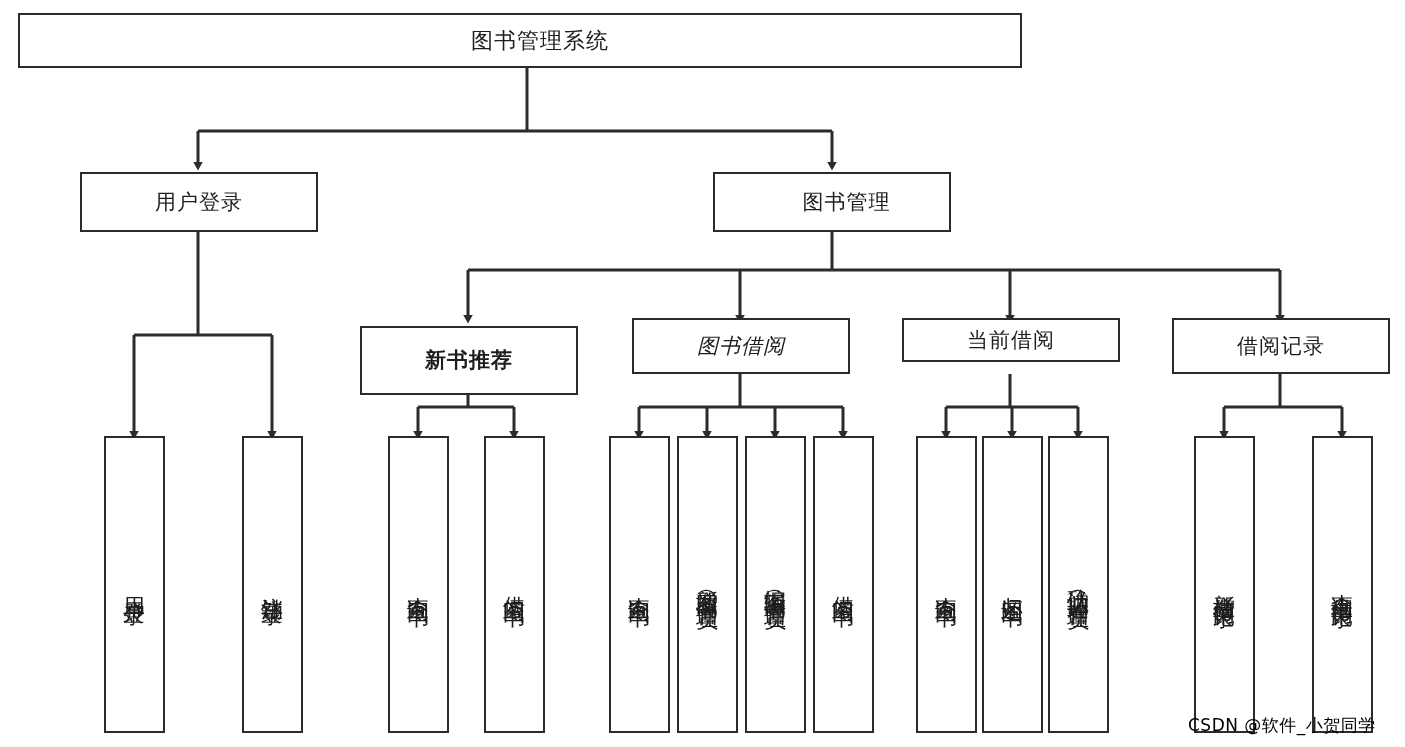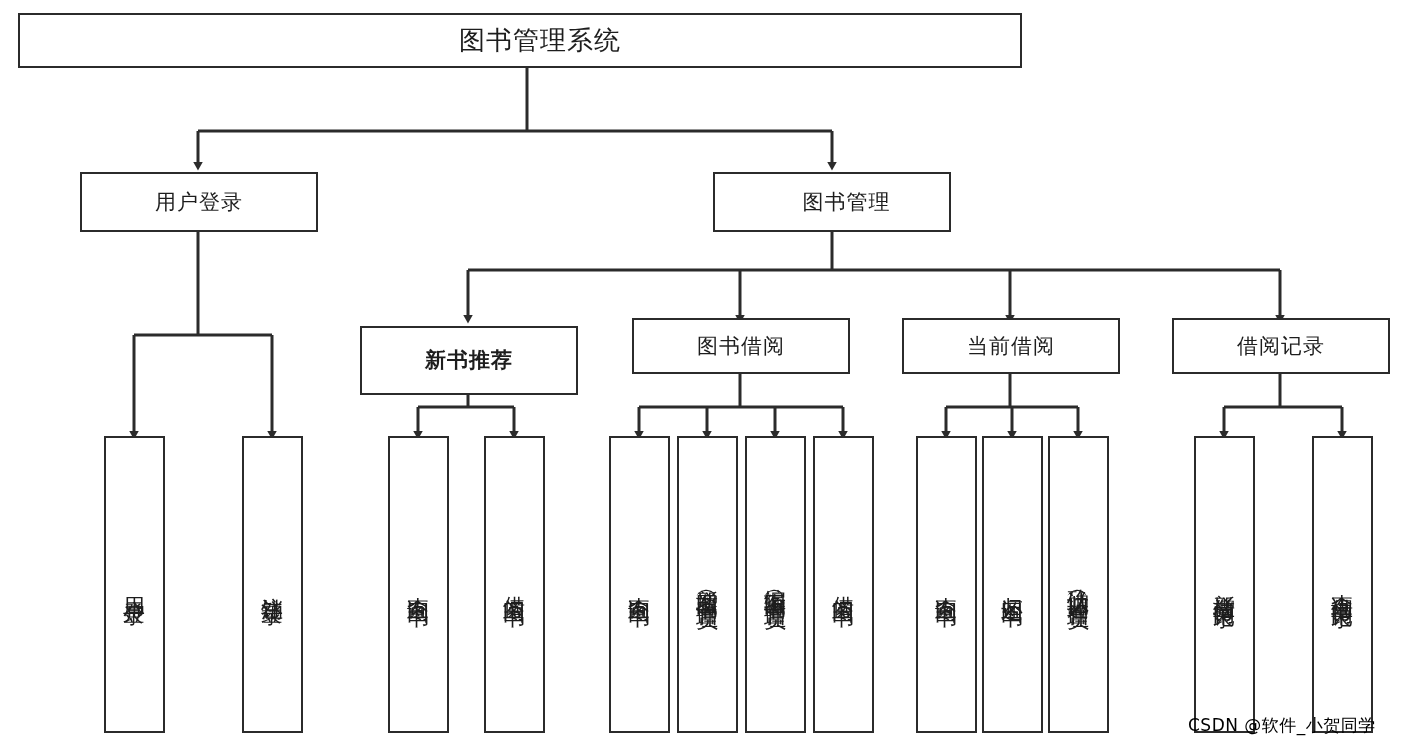--- a/index.html
+++ b/index.html
@@ -46,21 +46,21 @@
   }
   .node.leaf .label {
     writing-mode: vertical-rl;
     text-orientation: upright;
     font-size: 22px;
     line-height: 1.32;
     letter-spacing: 3px;
     white-space: normal;
     max-height: 100%;
   }
-  .node.root .label { font-size: 26px; margin-left: 40px; }
+  .node.root .label { font-size: 22px; margin-left: 40px; }
   .watermark {
     position: absolute;
     font-size: 17px;
     color: #000000;
     letter-spacing: 0.5px;
     white-space: nowrap;
     user-select: none;
   }
 </style>
 </head>
@@ -125,24 +125,24 @@
   <div class="node" style="left:80px; top:172px; width:238px; height:60px;">
     <span class="label">用户登录</span>
   </div>
   <div class="node" style="left:713px; top:172px; width:238px; height:60px;padding-left:29px;">
     <span class="label">图书管理</span>
   </div>
 
   <div class="node" style="left:360px; top:326px; width:218px; height:69px;font-weight:bold;">
     <span class="label">新书推荐</span>
   </div>
-  <div class="node" style="left:632px; top:318px; width:218px; height:56px;">
+  <div class="node" style="left:632px; top:318px; width:218px; height:56px;font-style:italic;">
     <span class="label">图书借阅</span>
   </div>
-  <div class="node" style="left:902px; top:318px; width:218px; height:56px;">
+  <div class="node" style="left:902px; top:318px; width:218px; height:44px;">
     <span class="label">当前借阅</span>
   </div>
   <div class="node" style="left:1172px; top:318px; width:218px; height:56px;">
     <span class="label">借阅记录</span>
   </div>
 
   <div class="node leaf" style="left:104px; top:436px; width:61px; height:297px;">
     <span class="label">用户登录</span>
   </div>
   <div class="node leaf" style="left:242px; top:436px; width:61px; height:297px;">

